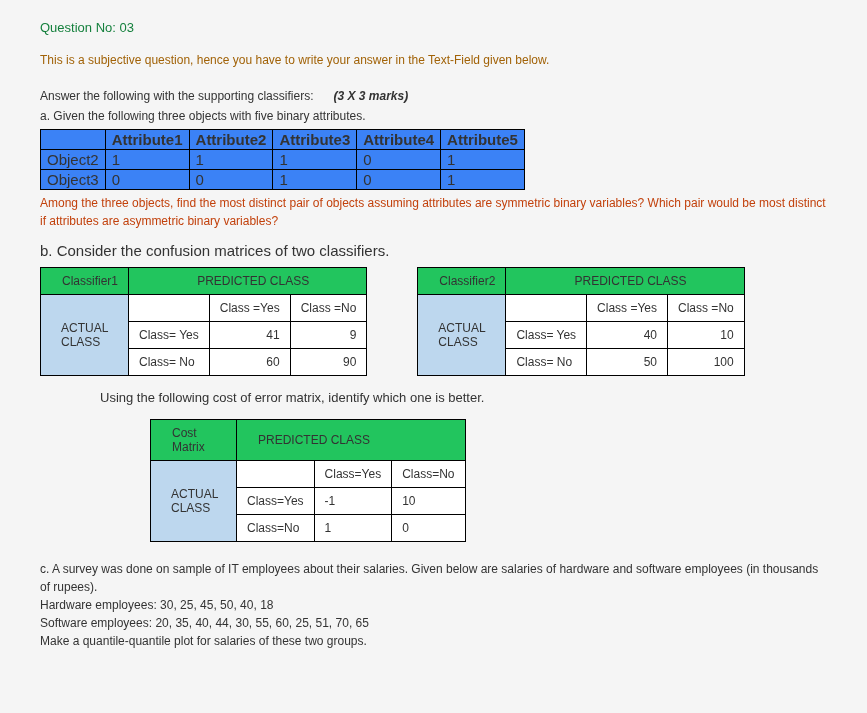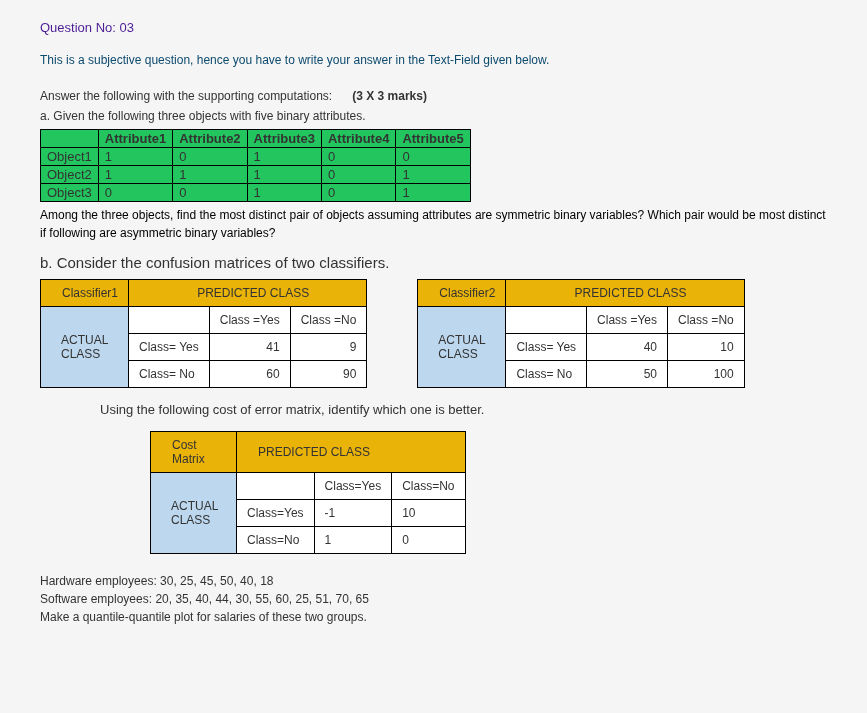--- a/index.html
+++ b/index.html
@@ -6,47 +6,47 @@
     font-family: Arial, sans-serif;
     font-size: 12px;
     color: #333;
     background: #f5f5f5;
     margin: 0;
     padding: 20px 40px;
     width: 867px;
     box-sizing: border-box;
   }
   .q-title {
-    color: #4c1d95;
+    color: #15803d;
     font-size: 13px;
     margin-bottom: 18px;
   }
   .subjective {
-    color: #0c4a6e;
+    color: #a16207;
     font-size: 12px;
     margin-bottom: 22px;
   }
   .instr {
     color: #333;
     margin-bottom: 6px;
   }
-  .bold { font-weight: bold; }
+  .bold { font-weight: bold; font-style: italic; }
   table.simple {
     border-collapse: collapse;
     margin: 4px 0 6px 0;
   }
   table.simple th, table.simple td {
     border: 1px solid #000;
     padding: 1px 6px;
-    font-size: 13px;
+    font-size: 15px;
     text-align: left;
-    background: #22c55e;
+    background: #3b82f6;
   }
   .cut {
-    color: #000000;
+    color: #c2410c;
     margin-bottom: 14px;
   }
   .section-b {
     font-weight: normal;
     margin: 10px 0 8px 0;
     font-size: 15px;
   }
   .confusion-row {
     display: flex;
     gap: 50px;
@@ -57,21 +57,21 @@
   }
   table.conf td, table.conf th {
     border: 1px solid #000;
     padding: 6px 10px;
     font-size: 12px;
     text-align: left;
     background: #fff;
     vertical-align: middle;
   }
   table.conf .hdr {
-    background: #eab308;
+    background: #22c55e;
     font-weight: normal;
     padding-left: 21px;
   }
   table.conf .side {
     background: #bdd7ee;
     font-weight: normal;
     padding-left: 20px;
   }
   table.conf td.num {
     text-align: right;
@@ -90,66 +90,58 @@
   }
 </style>
 </head>
 <body>
 
 <div class="q-title">Question No: 03</div>
 
 <div class="subjective">This is a subjective question, hence you have to write your answer in the Text-Field given below.</div>
 
 <div class="instr">
-  <span>Answer the following with the supporting computations:</span>
+  <span>Answer the following with the supporting classifiers:</span>
   &nbsp;&nbsp;&nbsp;&nbsp;
   <span class="bold">(3 X 3 marks)</span>
 </div>
 
 <div class="instr">a. Given the following three objects with five binary attributes.</div>
 
 <table class="simple">
   <tbody>
       <tr>
     <th></th>
     <th>Attribute1</th>
     <th>Attribute2</th>
     <th>Attribute3</th>
     <th>Attribute4</th>
     <th>Attribute5</th>
   </tr>
   <tr>
-    <td>Object1</td>
-    <td>1</td>
-    <td>0</td>
-    <td>1</td>
-    <td>0</td>
-    <td>0</td>
-  </tr>
-  <tr>
     <td>Object2</td>
     <td>1</td>
     <td>1</td>
     <td>1</td>
     <td>0</td>
     <td>1</td>
   </tr>
   <tr>
     <td>Object3</td>
     <td>0</td>
     <td>0</td>
     <td>1</td>
     <td>0</td>
     <td>1</td>
   </tr>
 </tbody>
   </table>
 
 <div class="cut">Among the three objects, find the most distinct pair of objects assuming attributes are symmetric binary variables? Which pair would be most distinct</div>
-<div class="cut" style="margin-top:-10px;">if following are asymmetric binary variables?</div>
+<div class="cut" style="margin-top:-10px;">if attributes are asymmetric binary variables?</div>
 
 <div class="section-b">b. Consider the confusion matrices of two classifiers.</div>
 
 <div class="confusion-row">
 
   <table class="conf">
     <tbody>
         <tr>
       <td class="hdr">Classifier1</td>
       <td class="hdr" colspan="3" style="text-align:center;">PREDICTED CLASS</td>
@@ -223,16 +215,17 @@
     <tr>
       <td>Class=No</td>
       <td>1</td>
       <td>0</td>
     </tr>
   </tbody>
     </table>
 </div>
 
 <div class="part-c">
+  <div>c. A survey was done on sample of IT employees about their salaries. Given below are salaries of hardware and software employees (in thousands of rupees).</div>
   <div>Hardware employees: 30, 25, 45, 50, 40, 18</div>
   <div>Software employees: 20, 35, 40, 44, 30, 55, 60, 25, 51, 70, 65</div>
   <div>Make a quantile-quantile plot for salaries of these two groups.</div>
 </div>
 
 </body></html>

